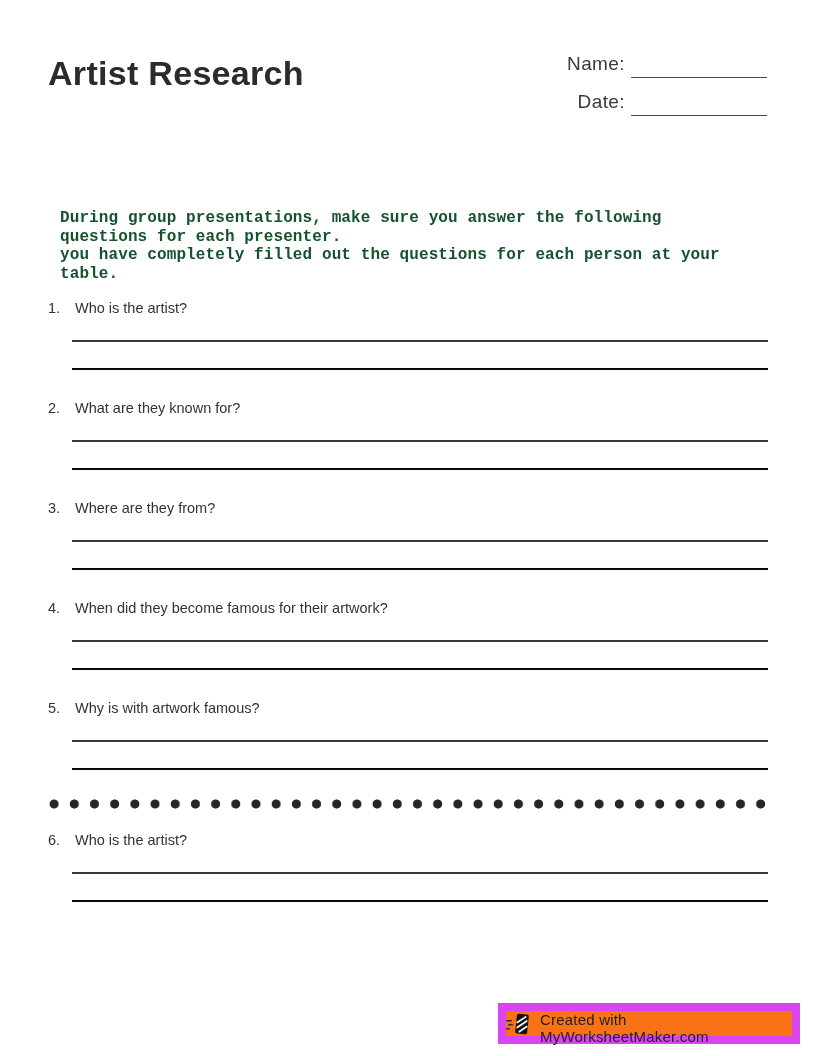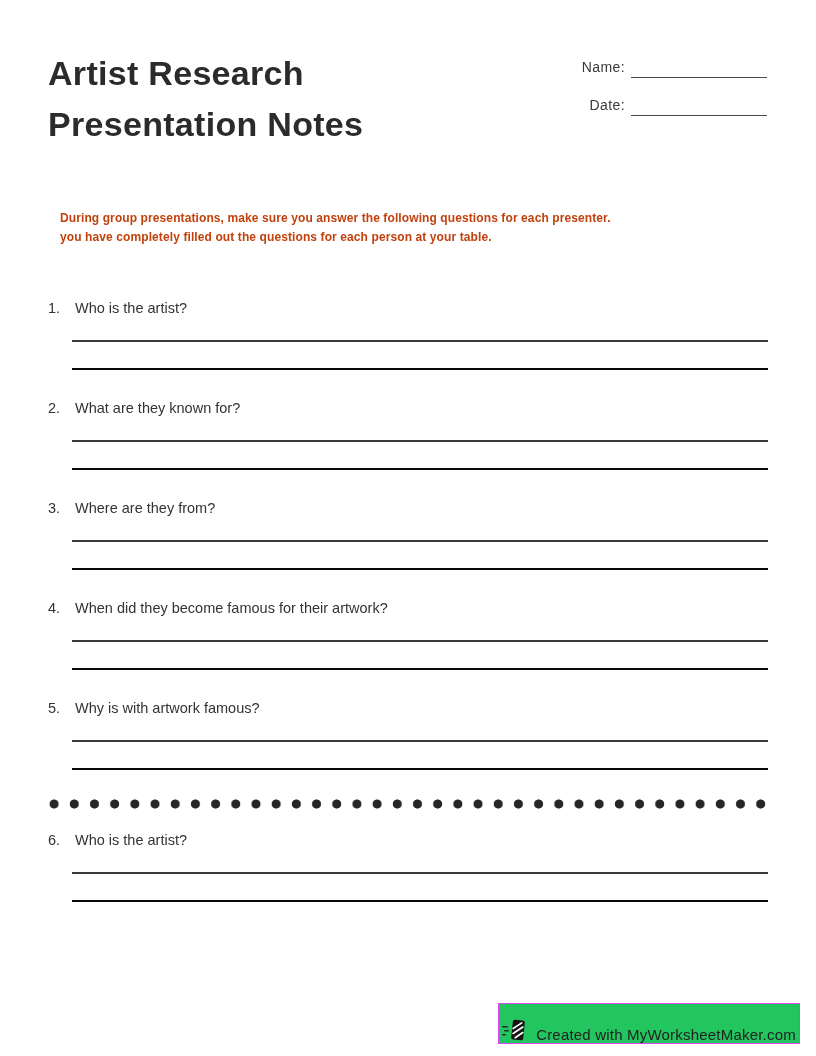--- a/index.html
+++ b/index.html
@@ -33,43 +33,44 @@
     width: 240px;
   }
   .header-field {
     display: flex;
     justify-content: flex-end;
     align-items: flex-end;
     height: 30px;
     margin-bottom: 8px;
   }
   .header-field .field-label {
-    font-size: 14px;
+    font-size: 19px;
     color: #3a3a3a;
     letter-spacing: 0.4px;
     padding-bottom: 3px;
   }
   .header-field .field-line {
     width: 136px;
     height: 26px;
     margin-left: 6px;
     border-bottom: 1.5px solid #4a4a4a;
   }
 
   
   .instructions {
     position: absolute;
     left: 60px;
     top: 209px;
     width: 690px;
-    font-size: 12px;
+    font-size: 16px;
     font-weight: 700;
     line-height: 18.5px;
-    color: #c2410c;
+    color: #14532d;
     letter-spacing: 0.1px;
+    font-family: Liberation Mono, monospace;
   }
 
   
   .question {
     position: absolute;
     left: 48px;
     width: 720px;
     height: 80px;
   }
   .q-label {
@@ -111,40 +112,39 @@
     background-position: 0 50%;
   }
 
   
   .footer-credit {
     position: absolute;
     left: 498px;
     top: 1003px;
     width: 302px;
     height: 41px;
-    border: 1px solid #d946ef;
-    background: #22c55e;
+    border: 8px solid #d946ef;
+    background: #f97316;
     display: flex;
-    align-items: flex-end;
+    align-items: flex-start;
     justify-content: center;
     gap: 8px;
   }
   .footer-credit .credit-text {
     font-size: 15px;
     color: #1f1f1f;
     letter-spacing: 0.2px;
   }
   .logo-icon { width: 26px; height: 26px; flex: 0 0 26px; }
 </style>
 </head>
 <body>
 
 <h1 class="title">
   <span>Artist Research</span>
-  <span>Presentation Notes</span>
 </h1>
 
 <div class="header-fields">
   <div class="header-field">
     <span class="field-label">Name:</span>
     <span class="field-line"></span>
   </div>
   <div class="header-field">
     <span class="field-label">Date:</span>
     <span class="field-line"></span>

